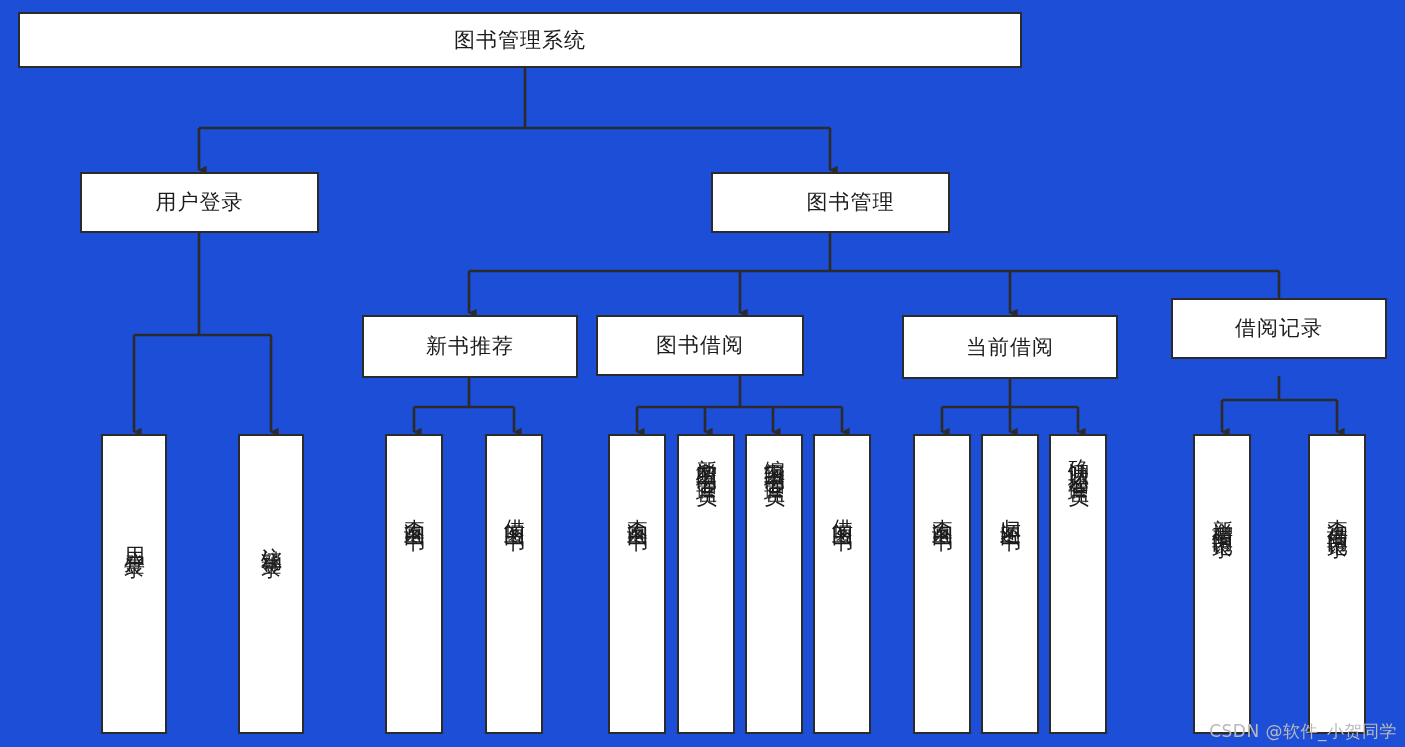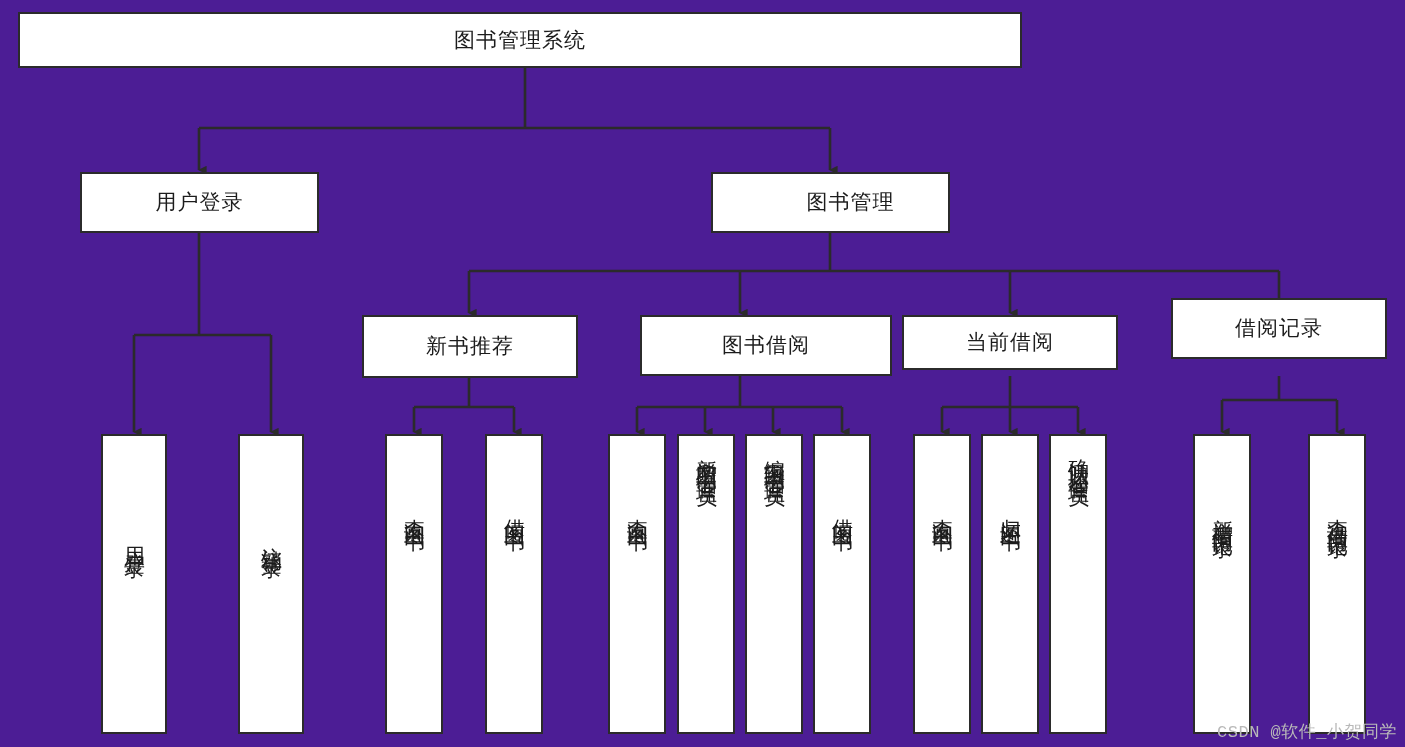--- a/index.html
+++ b/index.html
@@ -8,21 +8,21 @@
     padding: 0;
     background: #ffffff;
   }
   body {
     font-family: "DejaVu Sans", "Liberation Sans", sans-serif;
   }
   #diagram-root {
     position: relative;
     width: 1405px;
     height: 747px;
-    background: #4c1d95;
+    background: #1d4ed8;
     overflow: hidden;
   }
   #diagram-svg {
     position: absolute;
     left: 0;
     top: 0;
     width: 1405px;
     height: 747px;
   }
   .node {
@@ -64,21 +64,20 @@
   }
   .watermark {
     position: absolute;
     right: 8px;
     bottom: 4px;
     font-size: 17px;
     color: #b9b9b9;
     letter-spacing: 0.5px;
     z-index: 6;
     white-space: nowrap;
-    font-family: Liberation Mono, monospace;
   }
 </style>
 </head>
 <body>
 
 <div id="diagram-root">
 
   <svg id="diagram-svg" viewBox="0 0 1405 747" xmlns="http://www.w3.org/2000/svg">
     <defs>
       <marker id="arrowhead" markerWidth="10" markerHeight="10" refX="4.2" refY="7.6" orient="auto" markerUnits="userSpaceOnUse">
@@ -137,24 +136,24 @@
   <div class="node horiz" style="left:80px; top:172px; width:239px; height:61px;">
     <span class="node-label">用户登录</span>
   </div>
   <div class="node horiz" style="left:711px; top:172px; width:239px; height:61px;padding-left:40px;">
     <span class="node-label">图书管理</span>
   </div>
 
   <div class="node horiz" style="left:362px; top:315px; width:216px; height:63px;">
     <span class="node-label">新书推荐</span>
   </div>
-  <div class="node horiz" style="left:640px; top:315px; width:252px; height:61px;">
+  <div class="node horiz" style="left:596px; top:315px; width:208px; height:61px;">
     <span class="node-label">图书借阅</span>
   </div>
-  <div class="node horiz" style="left:902px; top:315px; width:216px; height:55px;">
+  <div class="node horiz" style="left:902px; top:315px; width:216px; height:64px;">
     <span class="node-label">当前借阅</span>
   </div>
   <div class="node horiz" style="left:1171px; top:298px; width:216px; height:61px;">
     <span class="node-label">借阅记录</span>
   </div>
 
   <div class="node vert mid2" style="left:101px; top:434px; width:66px; height:300px;">
     <span class="node-label">用户登录</span>
   </div>
   <div class="node vert mid2" style="left:238px; top:434px; width:66px; height:300px;">

